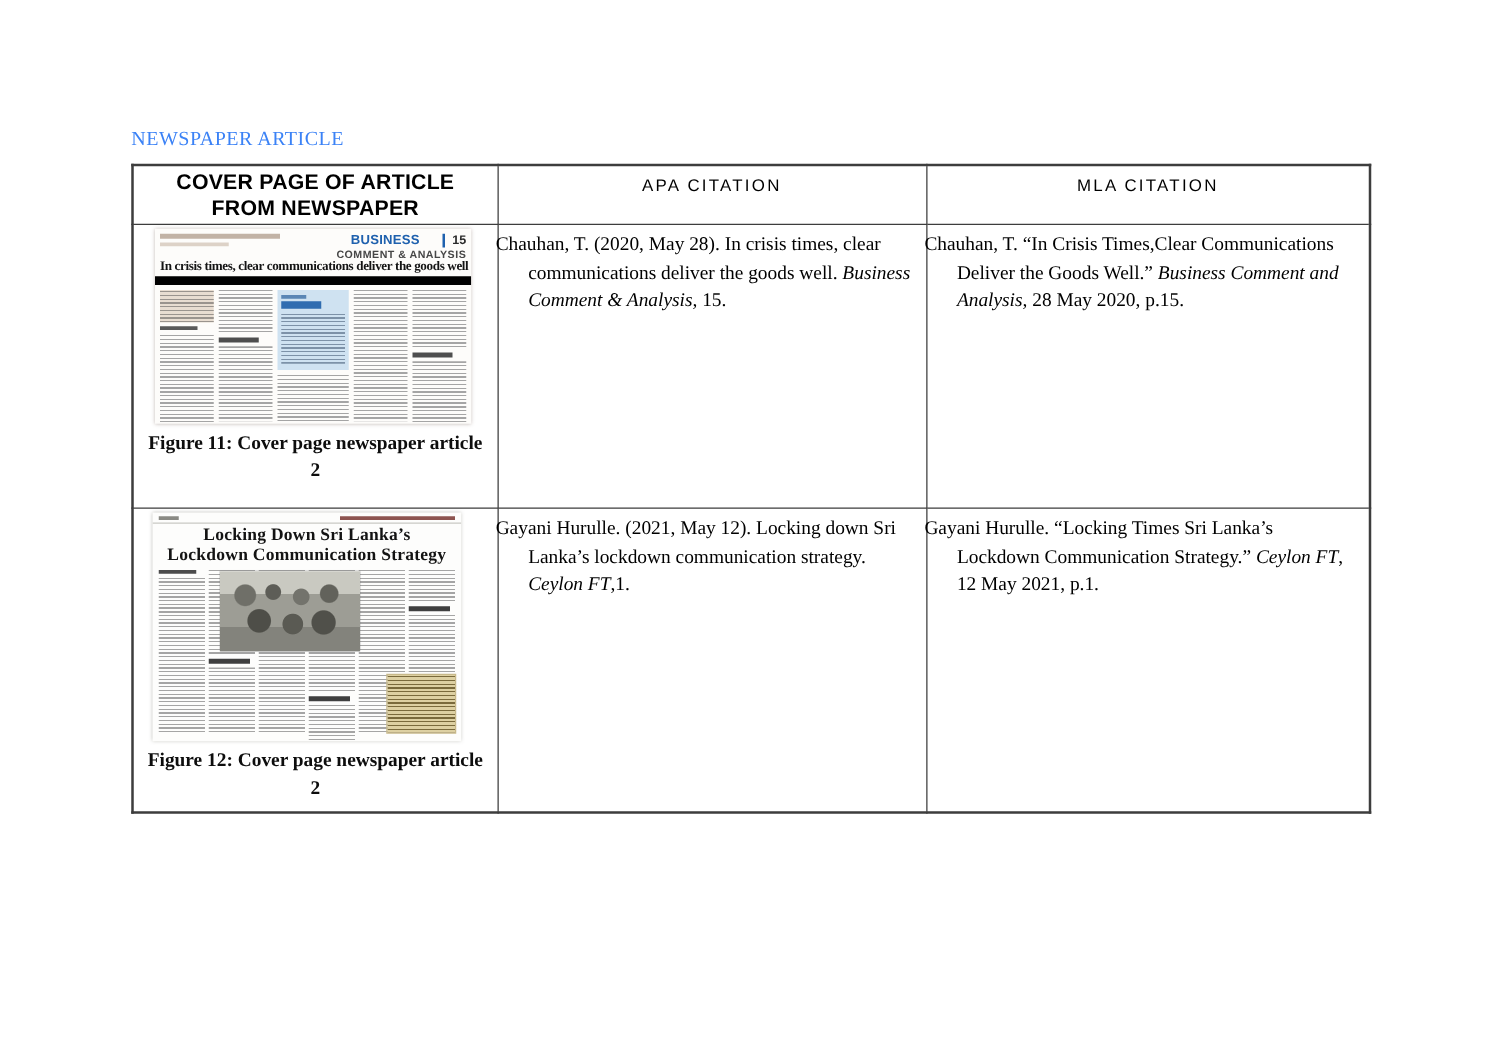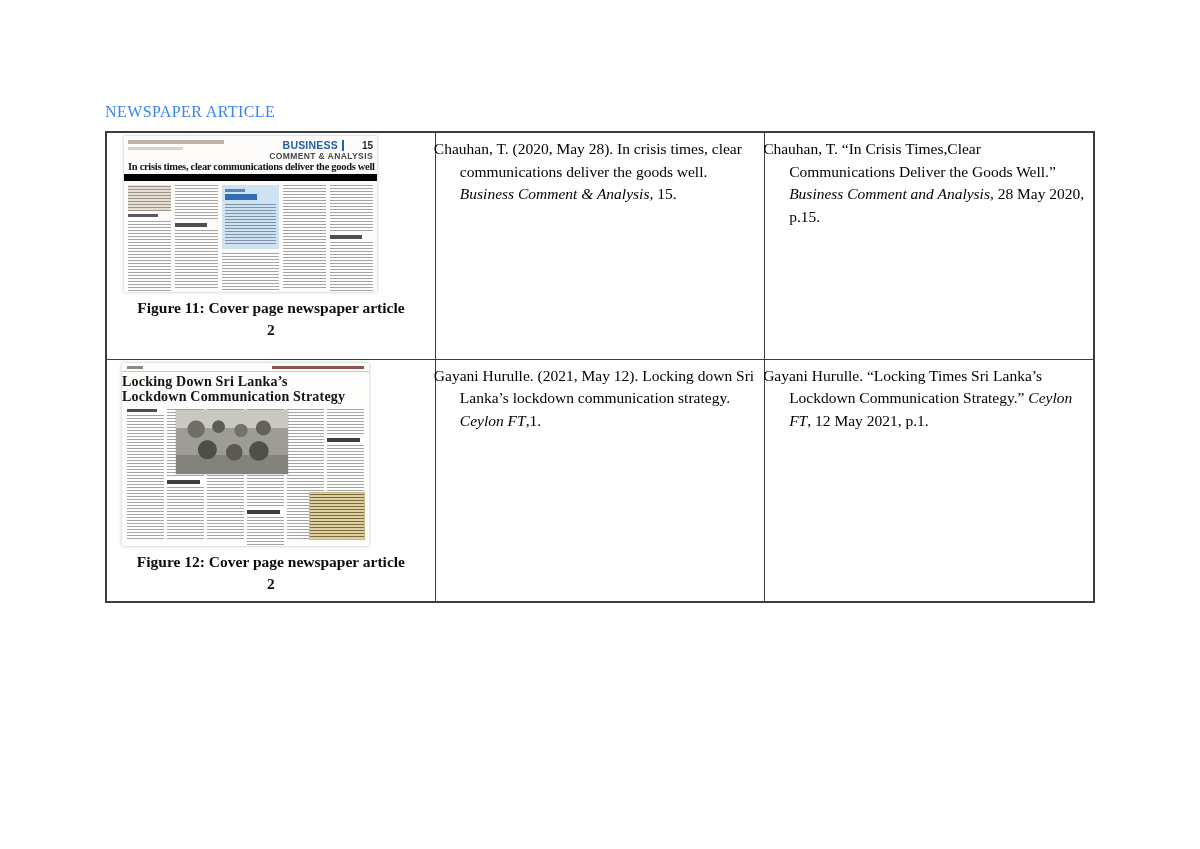--- a/index.html
+++ b/index.html
@@ -71,21 +71,21 @@
     box-shadow: 0 0 3px rgba(120,100,90,.45);
     overflow: hidden;
     position: relative;
   }
   .np1-top { display: flex; justify-content: space-between; padding: 3px 4px 0 4px; height: 24px; }
   .np1-dateline { width: 96px; }
   .np1-dateline .bar1 { height: 4px; background: #c2b3a6; margin-top: 1px; }
   .np1-dateline .bar2 { height: 3px; width: 55px; background: #ddd2c7; margin-top: 3px; }
   .np1-sec { text-align: right; font-family: "Liberation Sans", sans-serif; line-height: 10px; }
   .np1-business { color: #1f61ae; font-weight: 700; font-size: 10.5px; letter-spacing: 0.2px; text-align: right; }
-  .np1-pageno { color: #2a2a2a; font-weight: 700; font-size: 10px; border-left: 2px solid #1f61ae; padding-left: 18px; margin-left: 4px; }
+  .np1-pageno { color: #2a2a2a; font-weight: 700; font-size: 10px; border-left: 2px solid #1f61ae; padding-left: 6px; margin-left: 18px; }
   .np1-comment { color: #474747; font-weight: 700; font-size: 8.5px; letter-spacing: 0.4px; }
   .np1-headline {
     font-weight: 700; font-size: 10.5px; letter-spacing: -0.3px;
     white-space: nowrap; overflow: hidden;
     padding: 1px 4px 2px 4px; color: #141414;
     border-bottom: 7px solid #000000;
   }
   .np1-body { display: flex; gap: 4px; padding: 4px 4px 3px 4px; height: 112px; }
   .np1-body .col { flex: 1; }
   .nl  { background-image: repeating-linear-gradient(#a5a5a5 0 1px, transparent 1px 3px); }
@@ -106,21 +106,21 @@
     margin: 3px 0 0 15px;
     background: #fdfdfc;
     box-shadow: 0 0 3px rgba(110,110,100,.5);
     position: relative;
     overflow: hidden;
   }
   .np2-topbar { display: flex; justify-content: space-between; padding: 3px 5px 2px 5px; border-bottom: 1px solid #c9c9c4; }
   .np2-topbar .tb-left { width: 16px; height: 3px; background: #8a8a84; }
   .np2-topbar .tb-right { width: 92px; height: 3px; background: #8d5450; }
   .np2-headline {
-    font-weight: 700; color: #131313;
+    text-align: center; font-weight: 700; color: #131313;
     font-size: 14px; line-height: 15.5px; letter-spacing: 0.2px;
     padding-top: 2px;
   }
   .np2-body { position: relative; display: flex; gap: 3px; padding: 4px 5px 4px 5px; height: 138px; }
   .np2-body .col { flex: 1; }
   .np2-byline { height: 3px; width: 80%; background: #4c4c4c; margin-bottom: 3px; }
   .crowd-photo {
     position: absolute; left: 54px; top: 5px; width: 112px; height: 64px;
     background:
       radial-gradient(circle at 18% 30%, #6f6f68 0 8%, transparent 9%),
@@ -141,20 +141,25 @@
   }
   .crosshead { height: 4px; background: #3f3f3f; width: 90%; margin: 3px 0; }
 </style>
 </head>
 <body>
 
 <div class="doc-title">NEWSPAPER ARTICLE</div>
 
 <table class="cite-table">
   <tbody>
+      <tr>
+    <th class="hdr-cover">COVER PAGE OF ARTICLE FROM NEWSPAPER</th>
+    <th class="hdr-cite hdr-apa">APA CITATION</th>
+    <th class="hdr-cite hdr-mla">MLA CITATION</th>
+  </tr>
 
   <tr class="row-1">
     <td class="cell-cover">
       <div class="np1">
         <div class="np1-top">
           <div class="np1-dateline">
             <div class="bar1"></div>
                 <div class="bar2"></div>
           </div>
           <div class="np1-sec">

